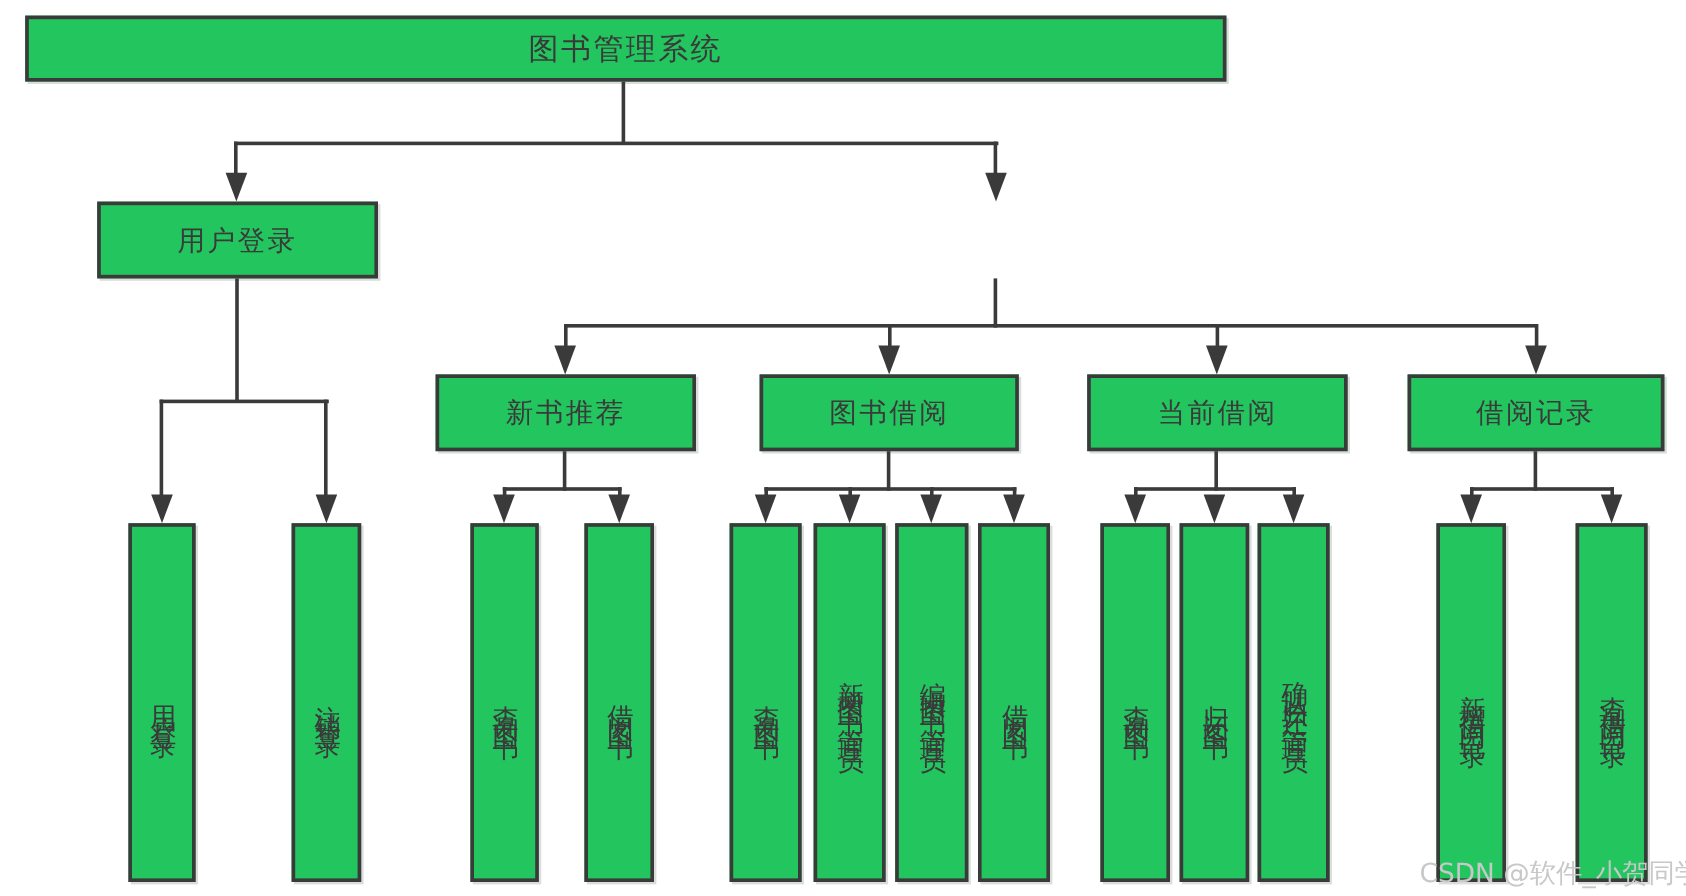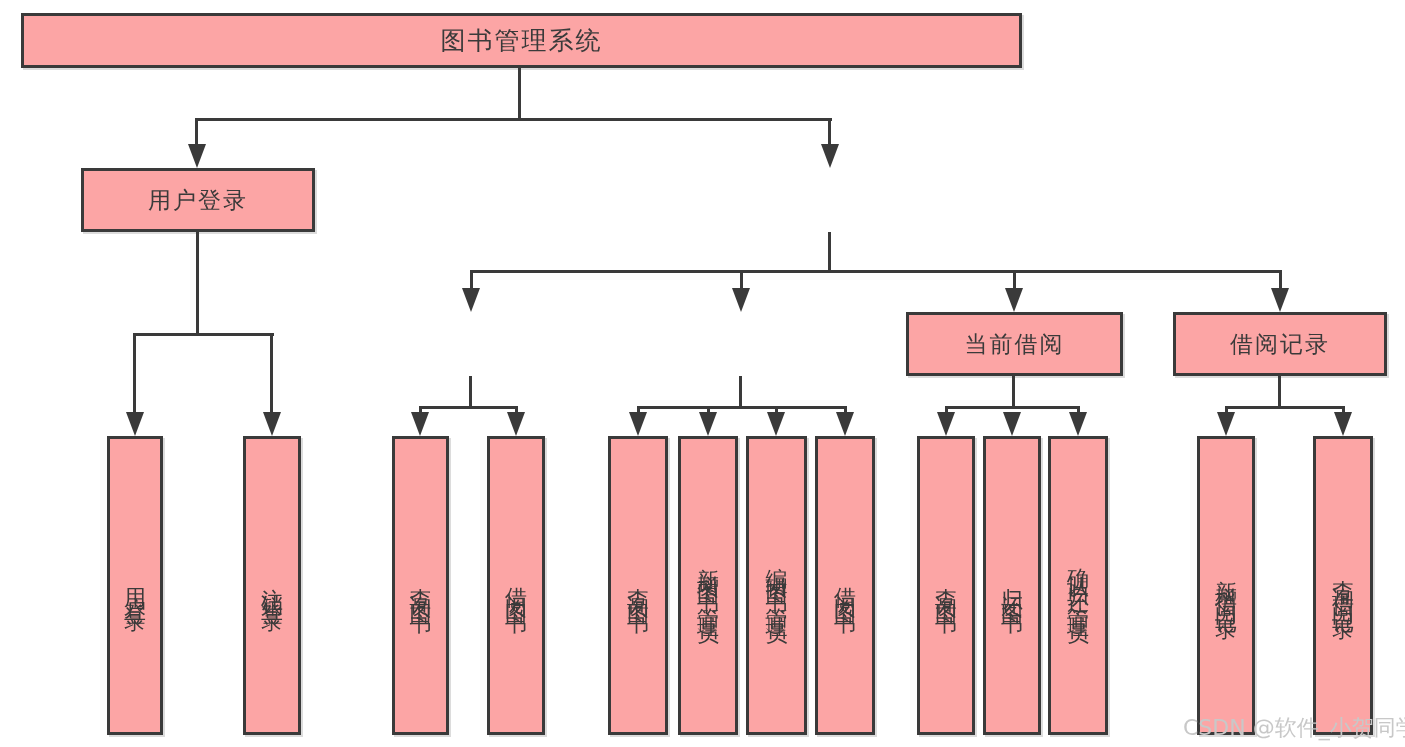--- a/index.html
+++ b/index.html
@@ -1,21 +1,21 @@
 <!DOCTYPE html>
 <html><head>
 <meta charset="utf-8">
 <style>
   html,body{margin:0;padding:0;background:#ffffff;}
   .canvas{
     position:relative;width:1405px;height:747px;background:#ffffff;
     font-family:"DejaVu Sans","Liberation Sans",sans-serif;color:#3a3a3a;overflow:hidden;
   }
   .node{
-    position:absolute;box-sizing:border-box;background:#fca5a5;
+    position:absolute;box-sizing:border-box;background:#22c55e;
     border:3px solid #3a3a3a;box-shadow:2px 2px 0 #dcdcdc;
     display:flex;align-items:center;justify-content:center;
   }
   .node.h{font-size:23px;letter-spacing:2px;white-space:nowrap;}
   .node.root{font-size:25px;}
   .node.v{
     writing-mode:vertical-rl;text-orientation:mixed;
     font-size:22px;letter-spacing:8px;line-height:1;
   }
   .vline{position:absolute;width:3px;background:#3a3a3a;}
@@ -57,20 +57,22 @@
   <div class="hline" style="left:470px;top:270px;width:811px;"></div>
   <div class="vline" style="left:470px;top:270px;height:24px;"></div>
   <div class="vline" style="left:740px;top:270px;height:24px;"></div>
   <div class="vline" style="left:1013px;top:270px;height:24px;"></div>
   <div class="vline" style="left:1279px;top:270px;height:24px;"></div>
   <div class="arrow" style="left:462px;top:288px;"></div>
   <div class="arrow" style="left:732px;top:288px;"></div>
   <div class="arrow" style="left:1005px;top:288px;"></div>
   <div class="arrow" style="left:1271px;top:288px;"></div>
 
+  <div class="node h" style="left:363px;top:312px;width:217px;height:64px;">新书推荐</div>
+  <div class="node h" style="left:633px;top:312px;width:216px;height:64px;">图书借阅</div>
   <div class="node h" style="left:906px;top:312px;width:217px;height:64px;">当前借阅</div>
   <div class="node h" style="left:1173px;top:312px;width:214px;height:64px;">借阅记录</div>
 
   <div class="vline" style="left:469px;top:376px;height:33px;"></div>
   <div class="hline" style="left:419px;top:406px;width:99px;"></div>
   <div class="vline" style="left:419px;top:406px;height:12px;"></div>
   <div class="vline" style="left:515px;top:406px;height:12px;"></div>
   <div class="arrow" style="left:411px;top:412px;"></div>
   <div class="arrow" style="left:507px;top:412px;"></div>
 

